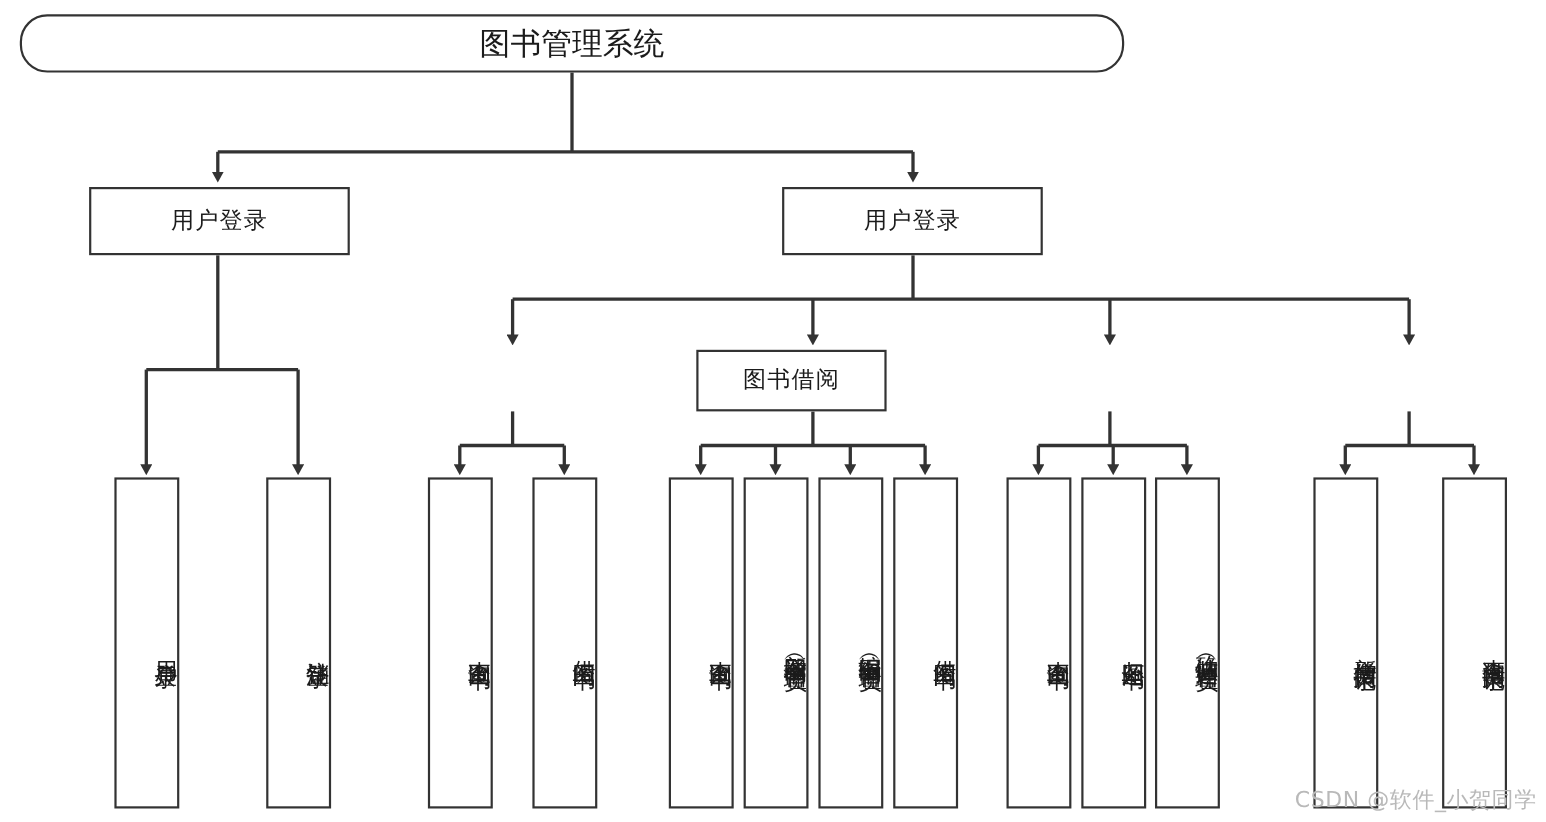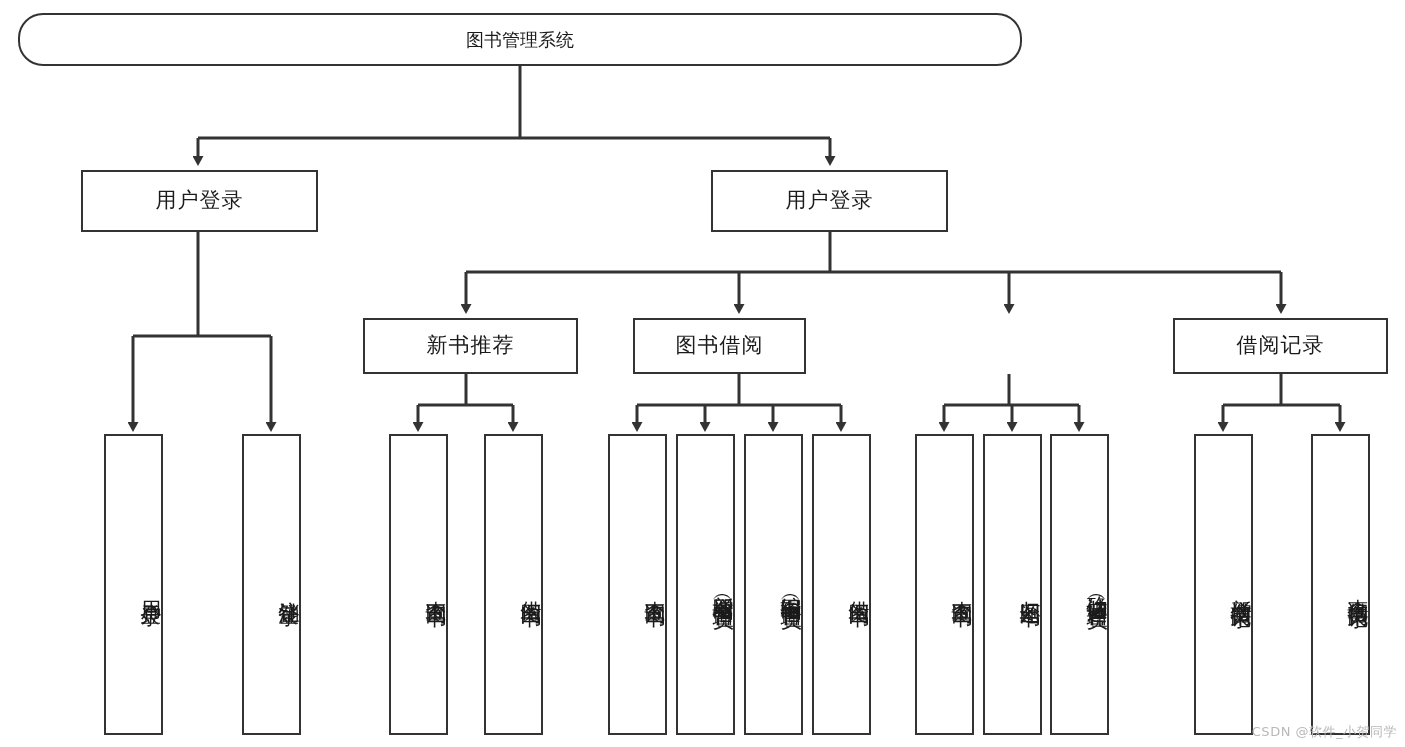--- a/index.html
+++ b/index.html
@@ -32,21 +32,21 @@
     align-items: center;
     justify-content: center;
     color: #1b1b1b;
   }
   .node.horiz {
     font-size: 21px;
     letter-spacing: 1px;
     line-height: 1.2;
   }
   .node.root {
-    font-size: 18px;
+    font-size: 28px;
     border-radius: 25px;
   }
   .node.leaf {
     font-size: 21px;
     writing-mode: vertical-rl;
     text-orientation: upright;
     align-items: flex-start;
     justify-content: center;
     padding-top: 6px;
     letter-spacing: 2px;
@@ -55,21 +55,21 @@
   .node.leaf .vtext {
     writing-mode: vertical-rl;
     text-orientation: upright;
     white-space: normal;
     text-align: center;
   }
   .watermark {
     position: absolute;
     right: 8px;
     bottom: 6px;
-    font-size: 13px;
+    font-size: 20px;
     color: #b9b9b9;
     letter-spacing: 0.5px;
     white-space: nowrap;
   }
 </style>
 </head>
 <body>
 
 <div id="canvas">
 
@@ -127,28 +127,22 @@
     <span>图书管理系统</span>
   </div>
 
   <div class="node horiz" style="left:81px; top:170px; width:237px; height:62px;">
     <span>用户登录</span>
   </div>
   <div class="node horiz" style="left:711px; top:170px; width:237px; height:62px;">
     <span>用户登录</span>
   </div>
 
-  <div class="node horiz" style="left:363px; top:318px; width:215px; height:56px;">
-    <span>新书推荐</span>
-  </div>
   <div class="node horiz" style="left:633px; top:318px; width:173px; height:56px;">
     <span>图书借阅</span>
-  </div>
-  <div class="node horiz" style="left:1173px; top:318px; width:215px; height:56px;">
-    <span>借阅记录</span>
   </div>
 
   <div class="node leaf" style="left:104px; top:434px; width:59px; height:301px;">
     <span class="vtext">用户登录</span>
   </div>
   <div class="node leaf" style="left:242px; top:434px; width:59px; height:301px;">
     <span class="vtext">注销登录</span>
   </div>
 
   <div class="node leaf" style="left:389px; top:434px; width:59px; height:301px;">

